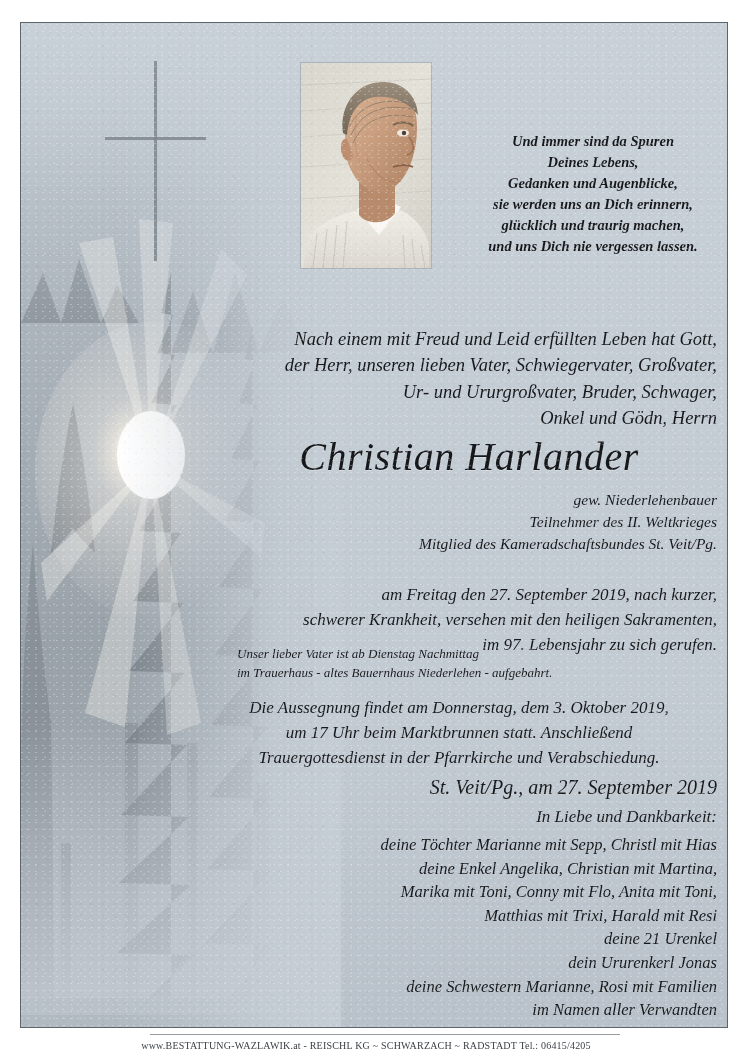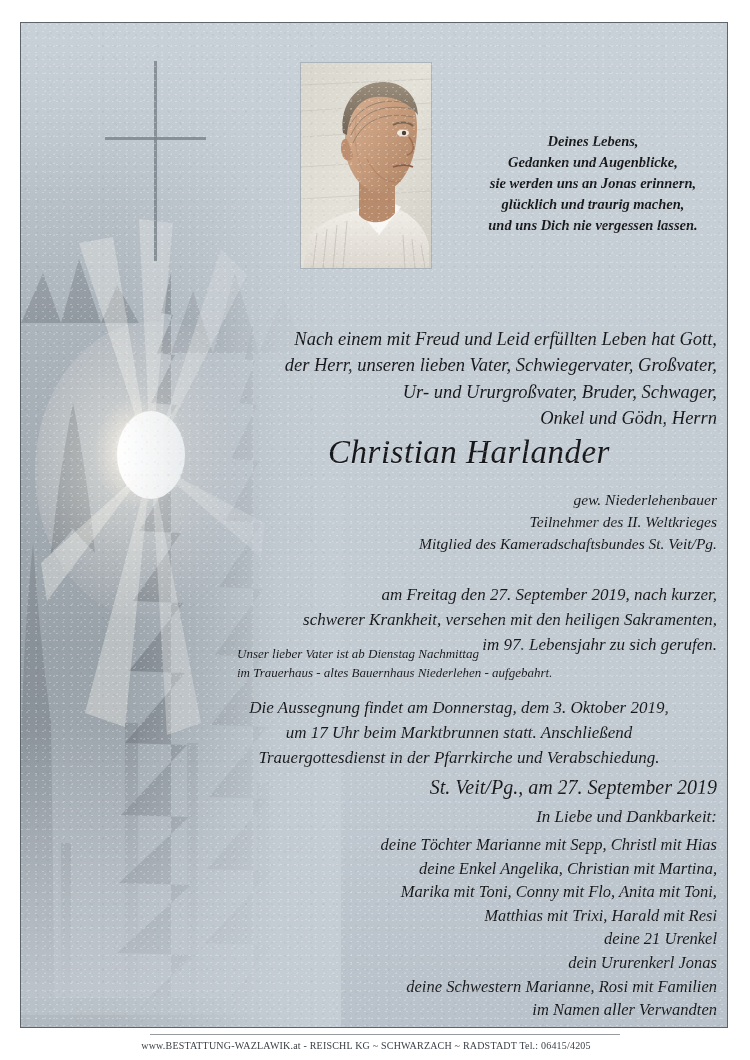--- a/index.html
+++ b/index.html
@@ -103,21 +103,21 @@
   .verse div{white-space:nowrap;}
   .intro{
     left:200px;top:303px;width:496px;
     text-align:right;
     font-size:18.5px;
     line-height:1.42;
   }
   .name{
     left:200px;top:411px;width:496px;
     text-align:center;
-    font-size:33px;
+    font-size:40px;
     font-style:italic;
     font-weight:normal;
     letter-spacing:.5px;
     line-height:1.15;
     text-shadow:0 1px 1px rgba(255,255,255,.35);
   }
   .subs{
     left:200px;top:466px;width:496px;
     text-align:right;
     font-size:15.5px;
@@ -345,23 +345,24 @@
         <path d="M108 74 C114 82 114 90 106 92" stroke="#9c7053" stroke-width="1.6" fill="none"></path>
 
         <path d="M92 104 C100 101 108 102 112 104" stroke="#8a5f48" stroke-width="1.8" fill="none"></path>
 
         <path d="M66 96 C74 112 86 122 100 118" stroke="#a9795a" stroke-width="1.2" fill="none" opacity="0.55"></path>
         <path d="M56 52 C52 70 54 92 62 108" stroke="#b08564" stroke-width="1" fill="none" opacity="0.4"></path>
       </svg>
     </div>
 
     <div class="txt verse">
+      <div>Und immer sind da Spuren</div>
       <div>Deines Lebens,</div>
       <div>Gedanken und Augenblicke,</div>
-      <div>sie werden uns an Jonas erinnern,</div>
+      <div>sie werden uns an Dich erinnern,</div>
       <div>glücklich und traurig machen,</div>
       <div>und uns Dich nie vergessen lassen.</div>
     </div>
 
     <div class="txt intro">
       <div>Nach einem mit Freud und Leid erfüllten Leben hat Gott,</div>
       <div>der Herr, unseren lieben Vater, Schwiegervater, Großvater,</div>
       <div>Ur- und Ururgroßvater, Bruder, Schwager,</div>
       <div>Onkel und Gödn, Herrn</div>
     </div>

